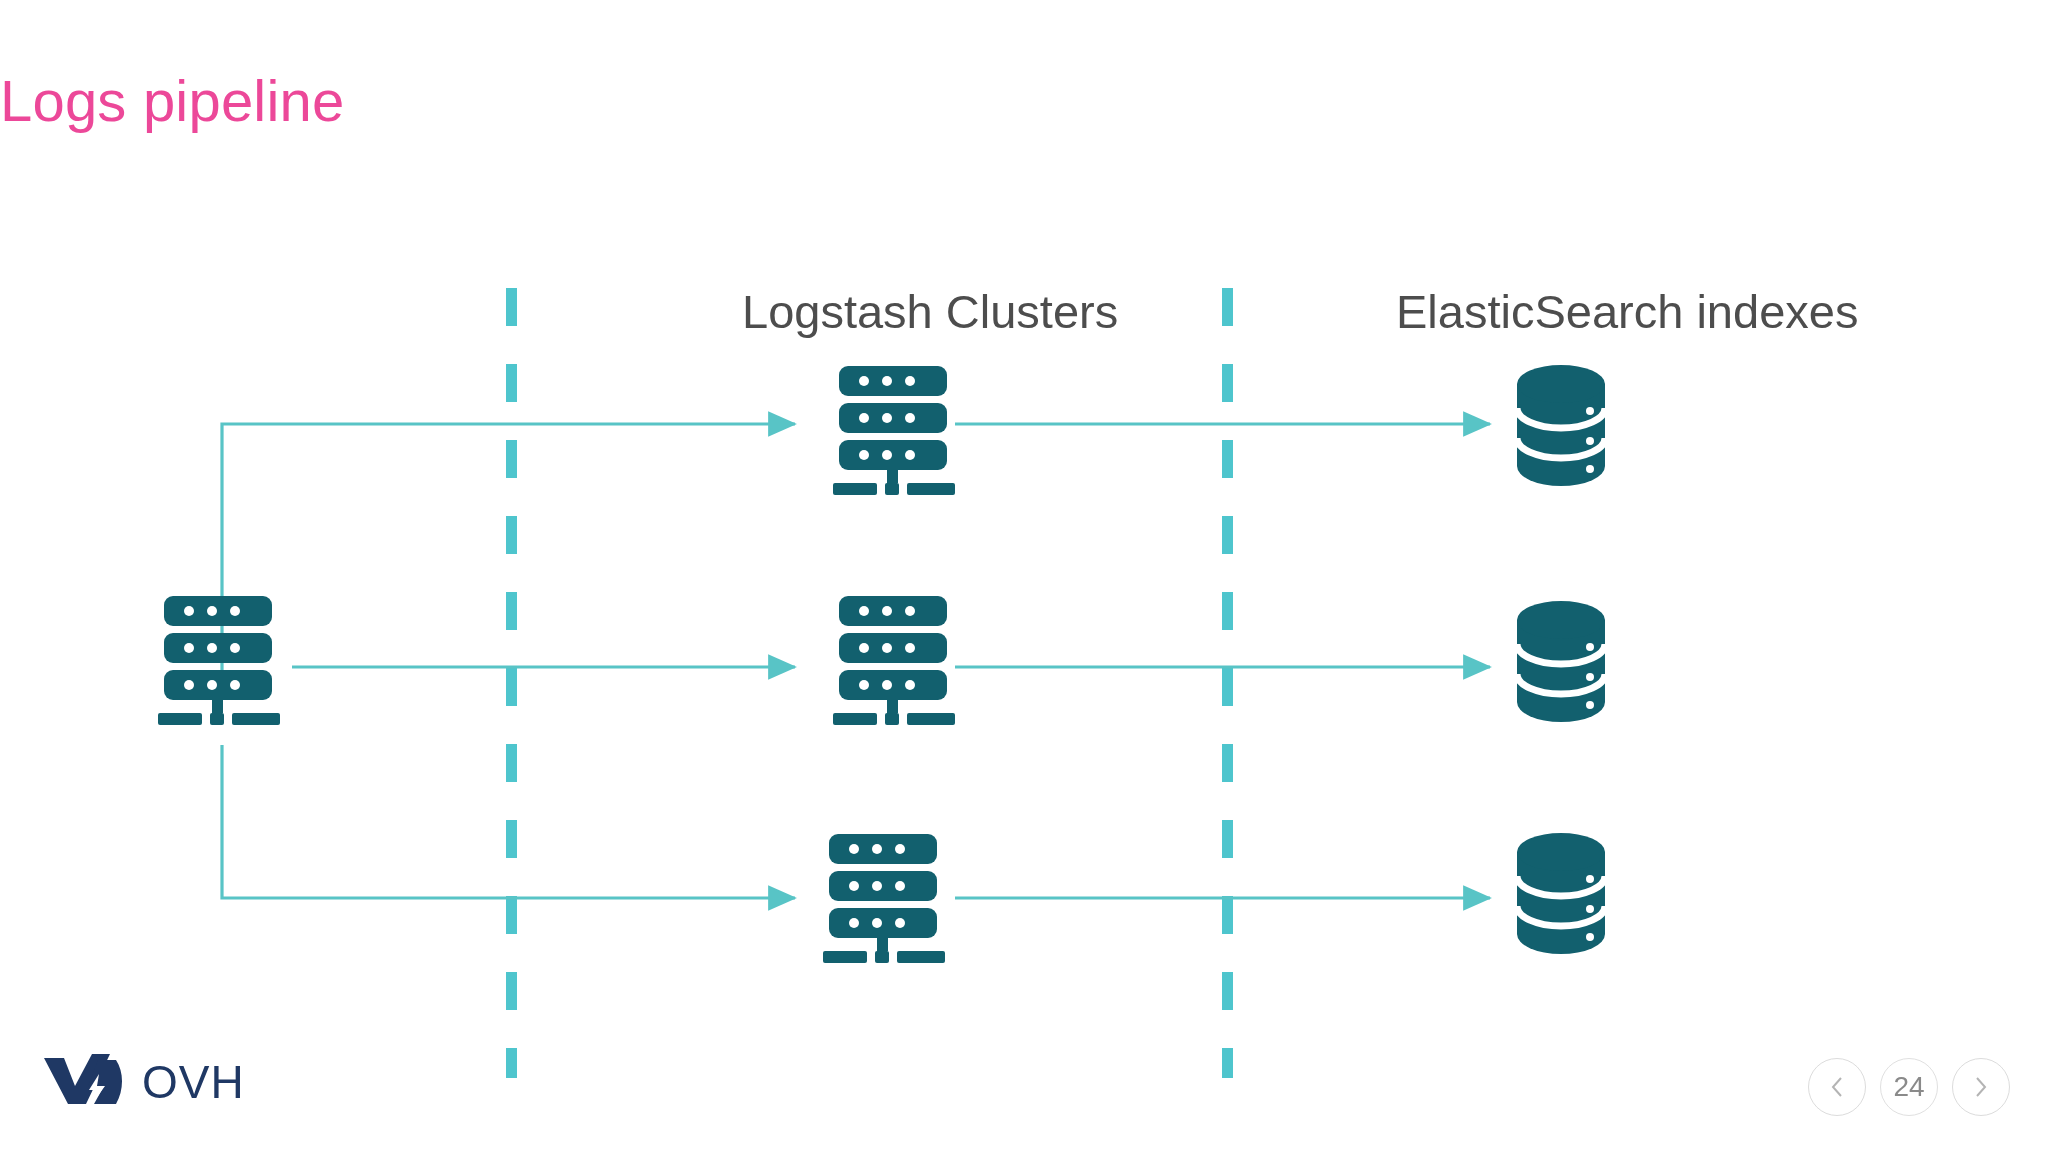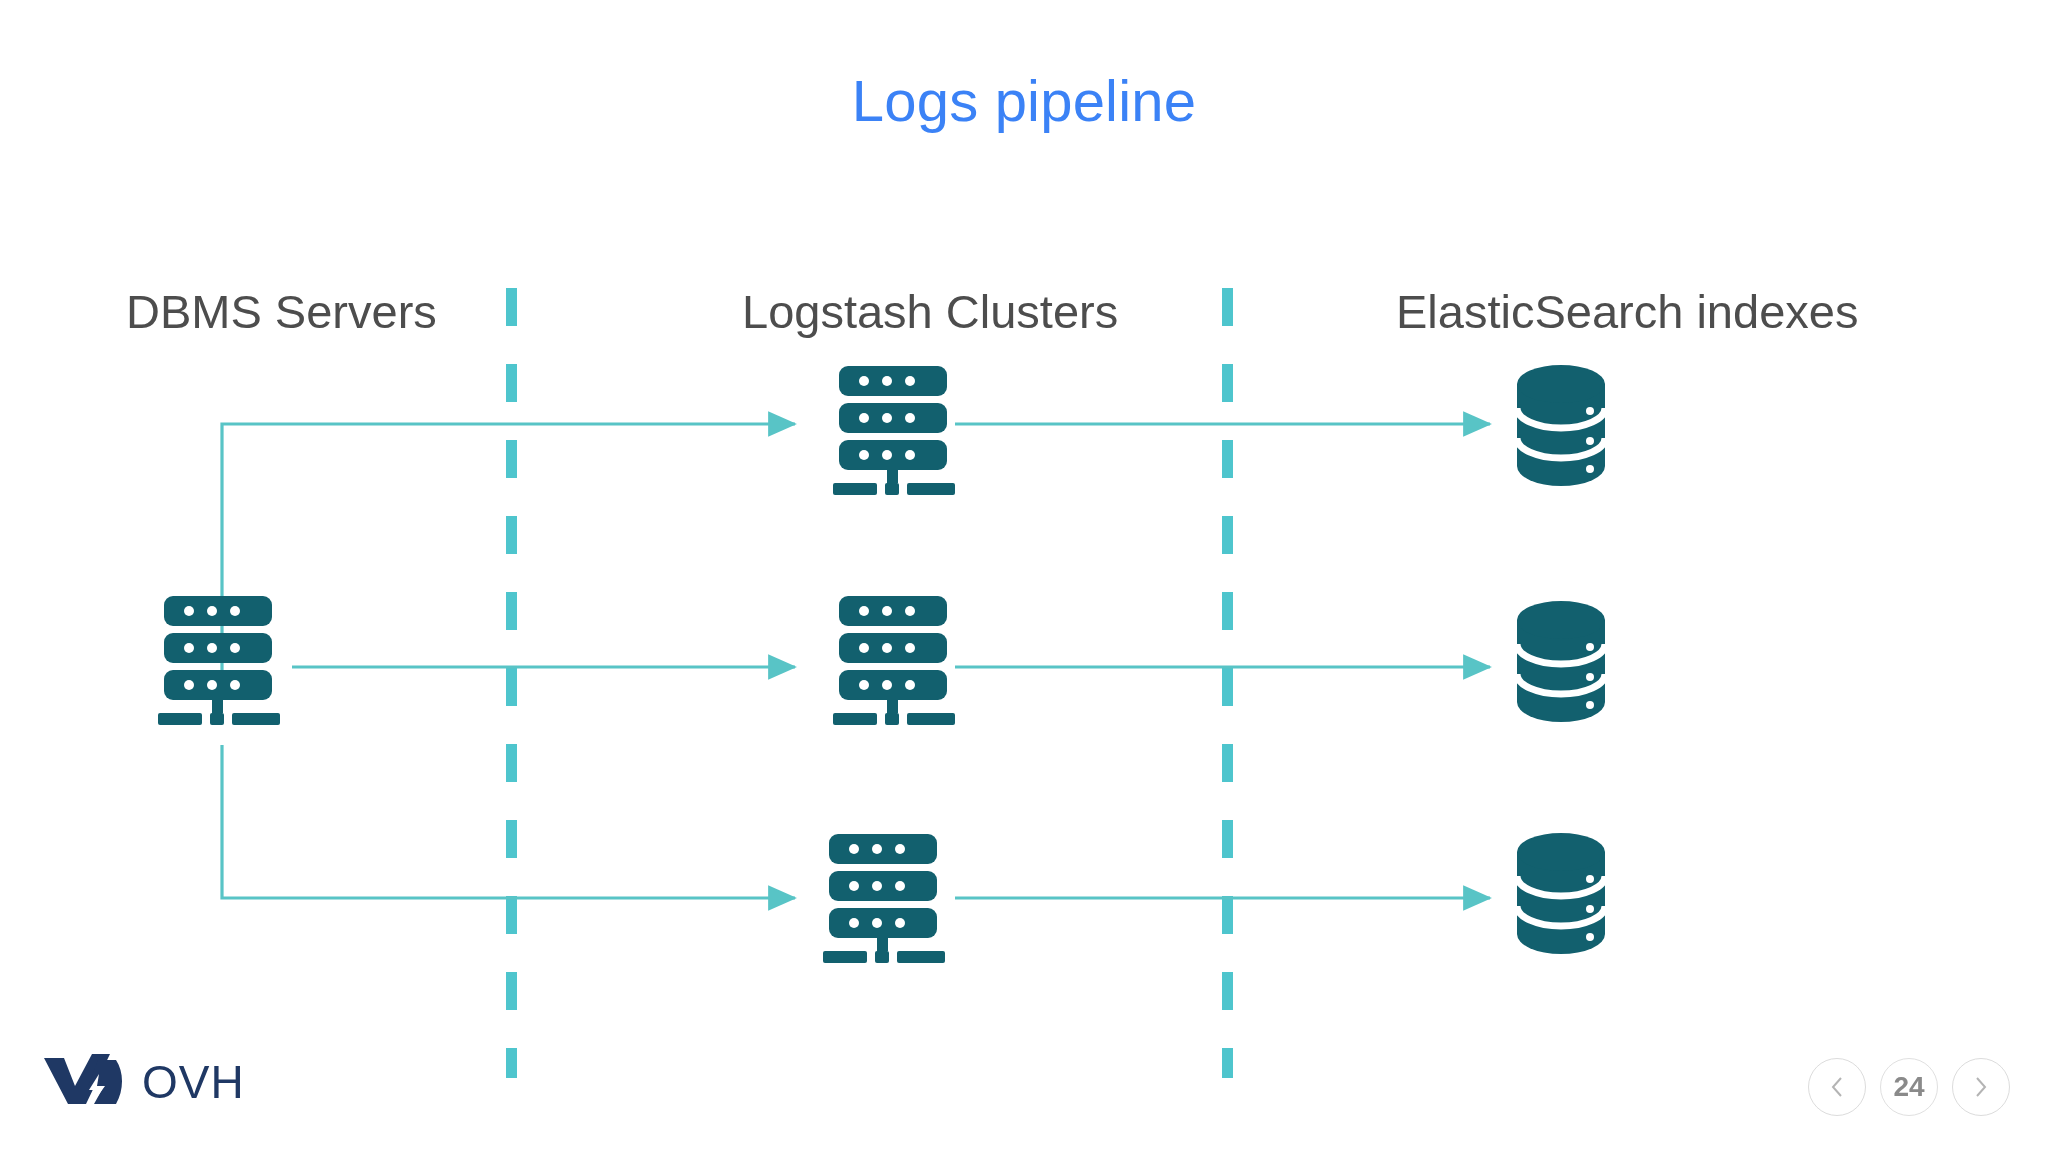--- a/index.html
+++ b/index.html
@@ -19,24 +19,23 @@
     background: #ffffff;
     overflow: hidden;
   }
 
   
   #slide-title {
     position: absolute;
     left: 0;
     top: 66px;
     width: 2048px;
-    text-align: center;
     font-size: 58px;
     font-weight: 400;
-    color: #3b82f6;
+    color: #ec4899;
     letter-spacing: 0.2px;
     line-height: 1.2;
   }
 
   
   .col-header {
     position: absolute;
     top: 284px;
     font-size: 47px;
     font-weight: 400;
@@ -112,37 +111,35 @@
     border-radius: 50%;
     border: 1.6px solid #dcdcdc;
     background: #ffffff;
     display: flex;
     align-items: center;
     justify-content: center;
     color: #a8a8a8;
     font-size: 27px;
     line-height: 1;
     box-sizing: border-box;
-    font-weight: bold;
   }
   .page-btn.num {
     color: #8a8a8a;
     font-size: 28px;
     border-color: #e0e0e0;
   }
   .page-btn svg { display: block; }
 </style>
 </head>
 <body>
 
 <div id="slide">
 
   <div id="slide-title">Logs pipeline</div>
 
-  <div id="header-dbms" class="col-header">DBMS Servers</div>
   <div id="header-elastic" class="col-header">ElasticSearch indexes</div>
   <div id="header-logstash" class="col-header">Logstash Clusters</div>
 
   <div id="divider-1" class="divider"></div>
   <div id="divider-2" class="divider"></div>
 
   <svg id="flow-layer" viewBox="0 0 2048 1152">
     <defs>
       <marker id="arrowhead" markerWidth="9" markerHeight="8" refX="8.4" refY="4" orient="auto" markerUnits="strokeWidth">
         <path d="M0,0 L9,4 L0,8 z" fill="#58c4c6"></path>

